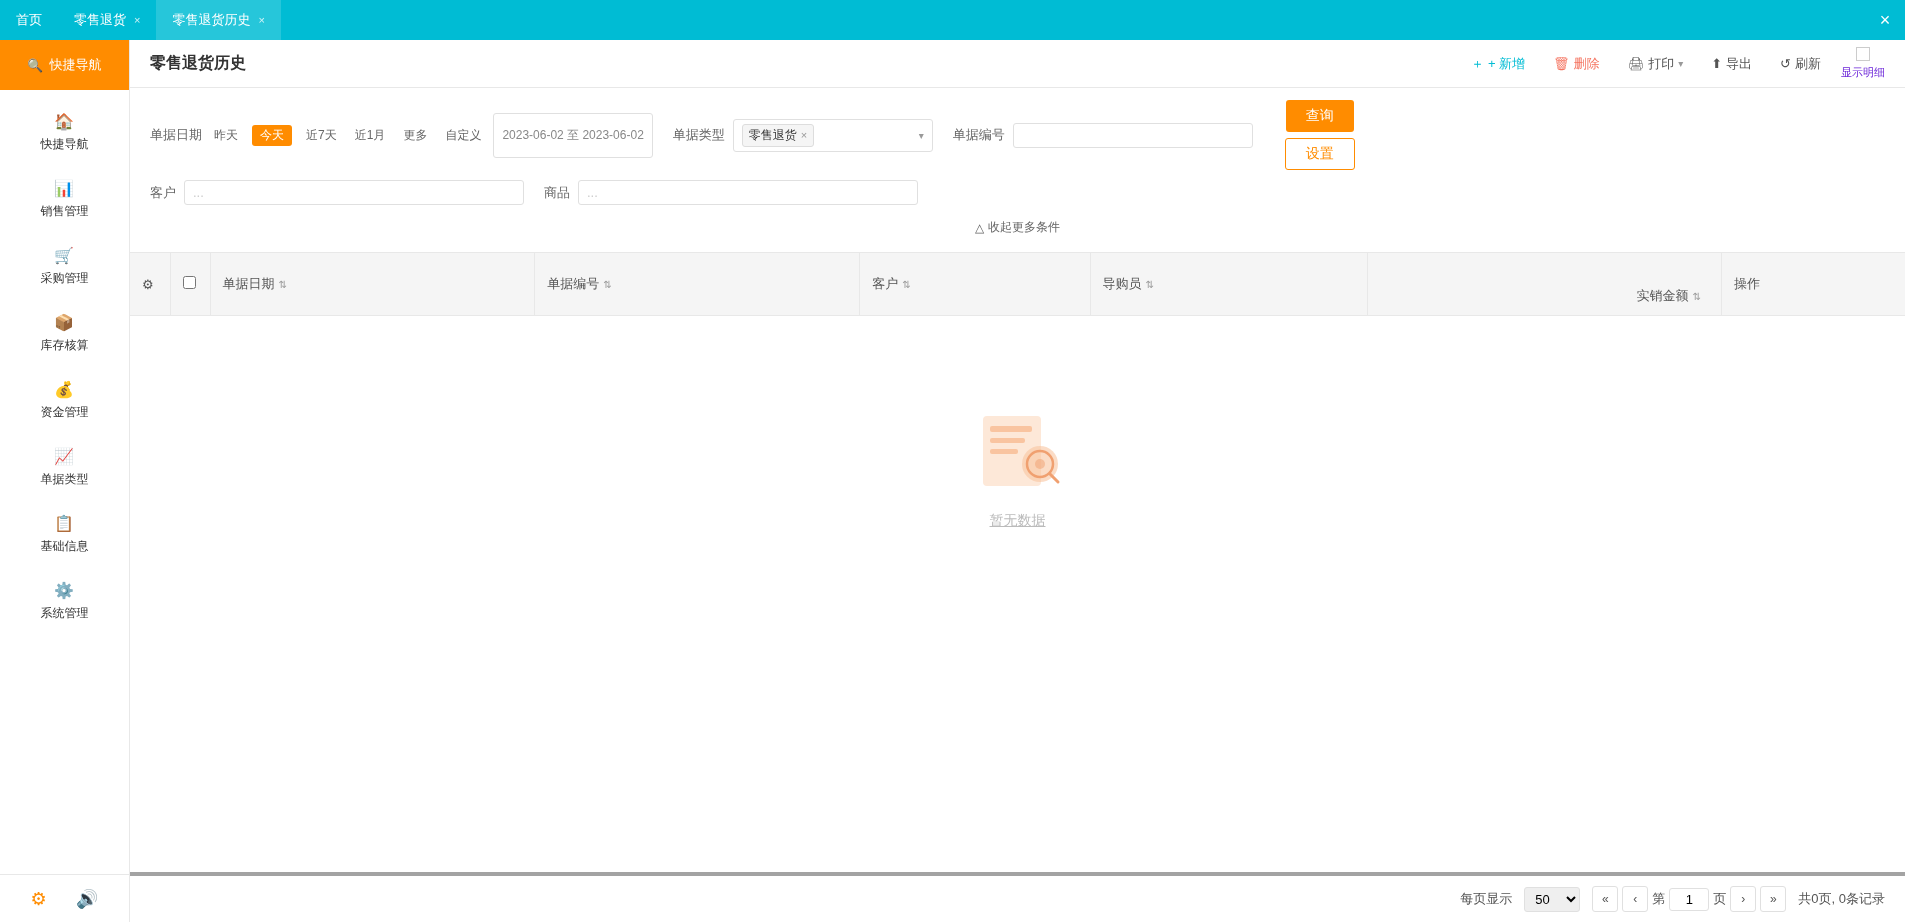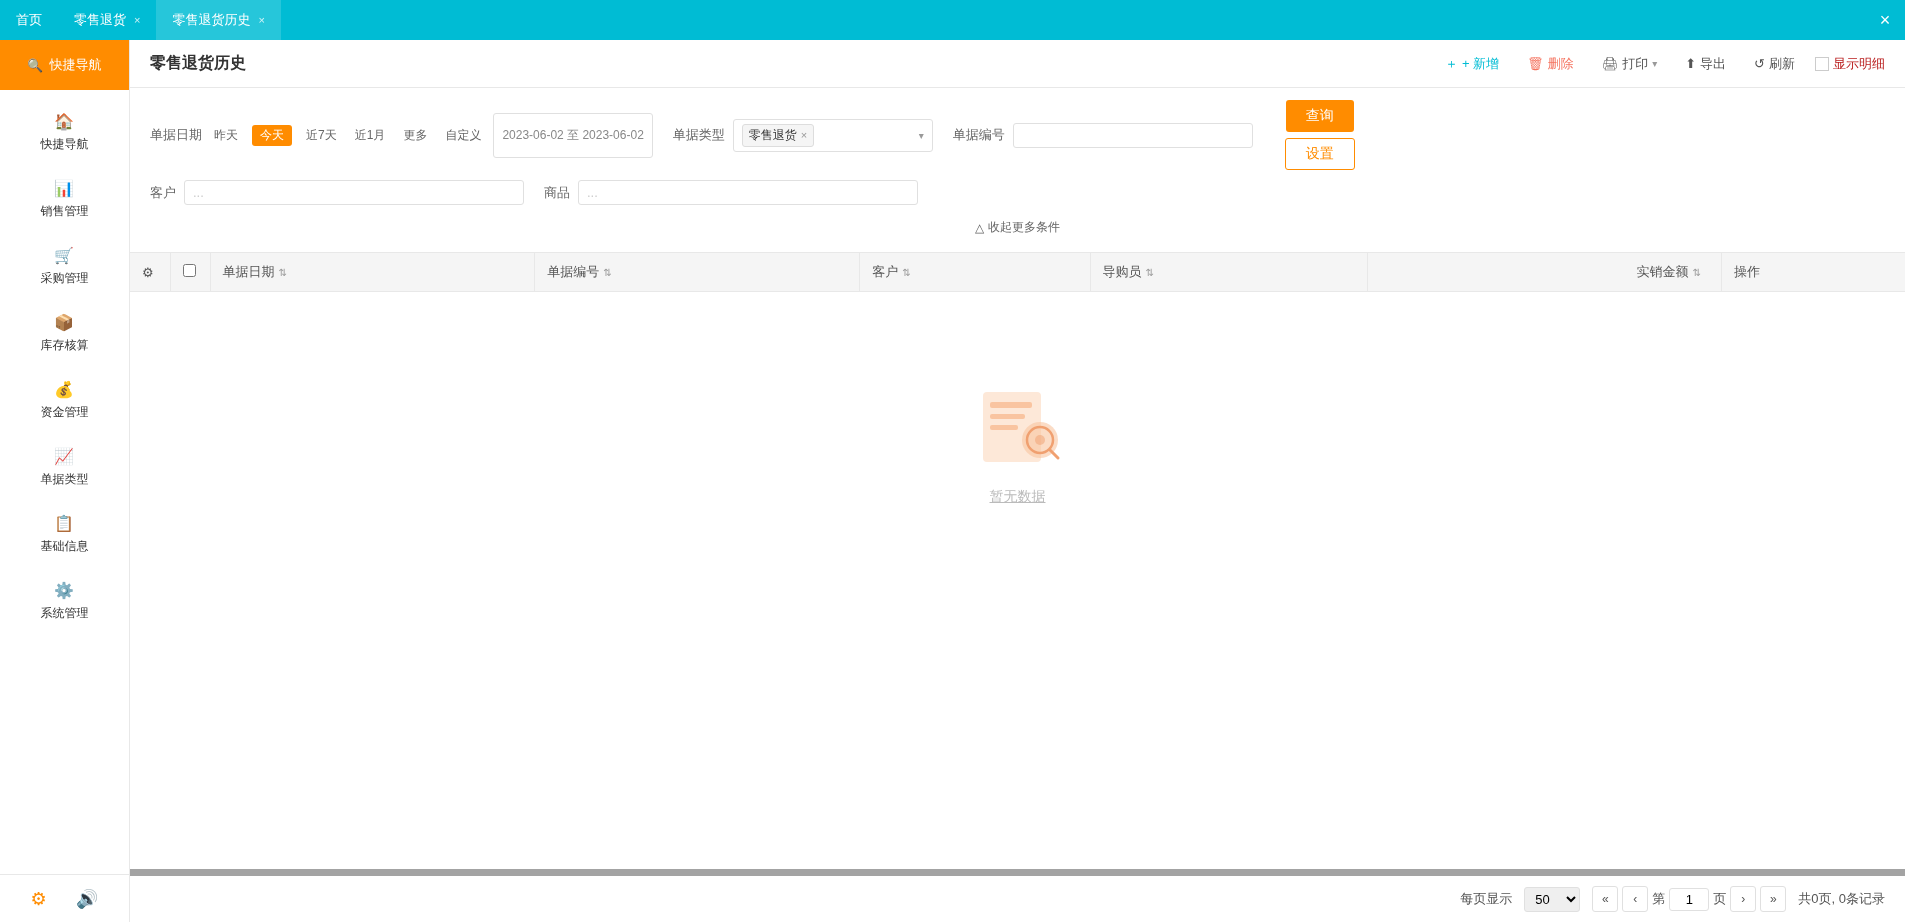--- a/index.html
+++ b/index.html
@@ -159,23 +159,24 @@
       cursor: pointer;
       padding: 4px 8px;
       border-radius: 3px;
     }
     .btn-new { color: #00bcd4; }
     .btn-delete { color: #f5725e; }
     .display-toggle {
       display: flex;
       align-items: center;
       gap: 4px;
-      font-size: 13px;
-      color: #b91c1c;
-      cursor: pointer;
+      font-size: 11px;
+      color: #6d28d9;
+      cursor: pointer;
+      flex-direction: column;
     }
     .checkbox-display {
       width: 14px;
       height: 14px;
       border: 1px solid #ccc;
       background: #fff;
       display: inline-block;
     }
 
     
@@ -340,21 +341,21 @@
     }
     .empty-text {
       font-size: 14px;
       color: #bbb;
       text-decoration: underline;
     }
 
     
     .table-footer {
       background: #fff;
-      border-top: 7px solid #a3a3a3;
+      border-top: 4px solid #a3a3a3;
       padding: 10px 20px;
       display: flex;
       align-items: center;
       justify-content: flex-end;
       gap: 12px;
       font-size: 13px;
       color: #555;
       flex-shrink: 0;
     }
     .page-size-select {
@@ -616,21 +617,21 @@
                 <span class="sort-icon">⇅</span>
               </div>
             </th>
             <th>
               <div class="th-sort">
                 <span>导购员</span>
                 <span class="sort-icon">⇅</span>
               </div>
             </th>
             <th style="text-align:right; padding-right:20px;">
-              <div class="th-sort" style="justify-content:flex-end;">
+              <div class="th-sort" style="justify-content:flex-end;margin-top:24px;">
                 <span>实销金额</span>
                 <span class="sort-icon">⇅</span>
               </div>
             </th>
             <th>
               <span>操作</span>
             </th>
           </tr>
         </thead>
         <tbody>

